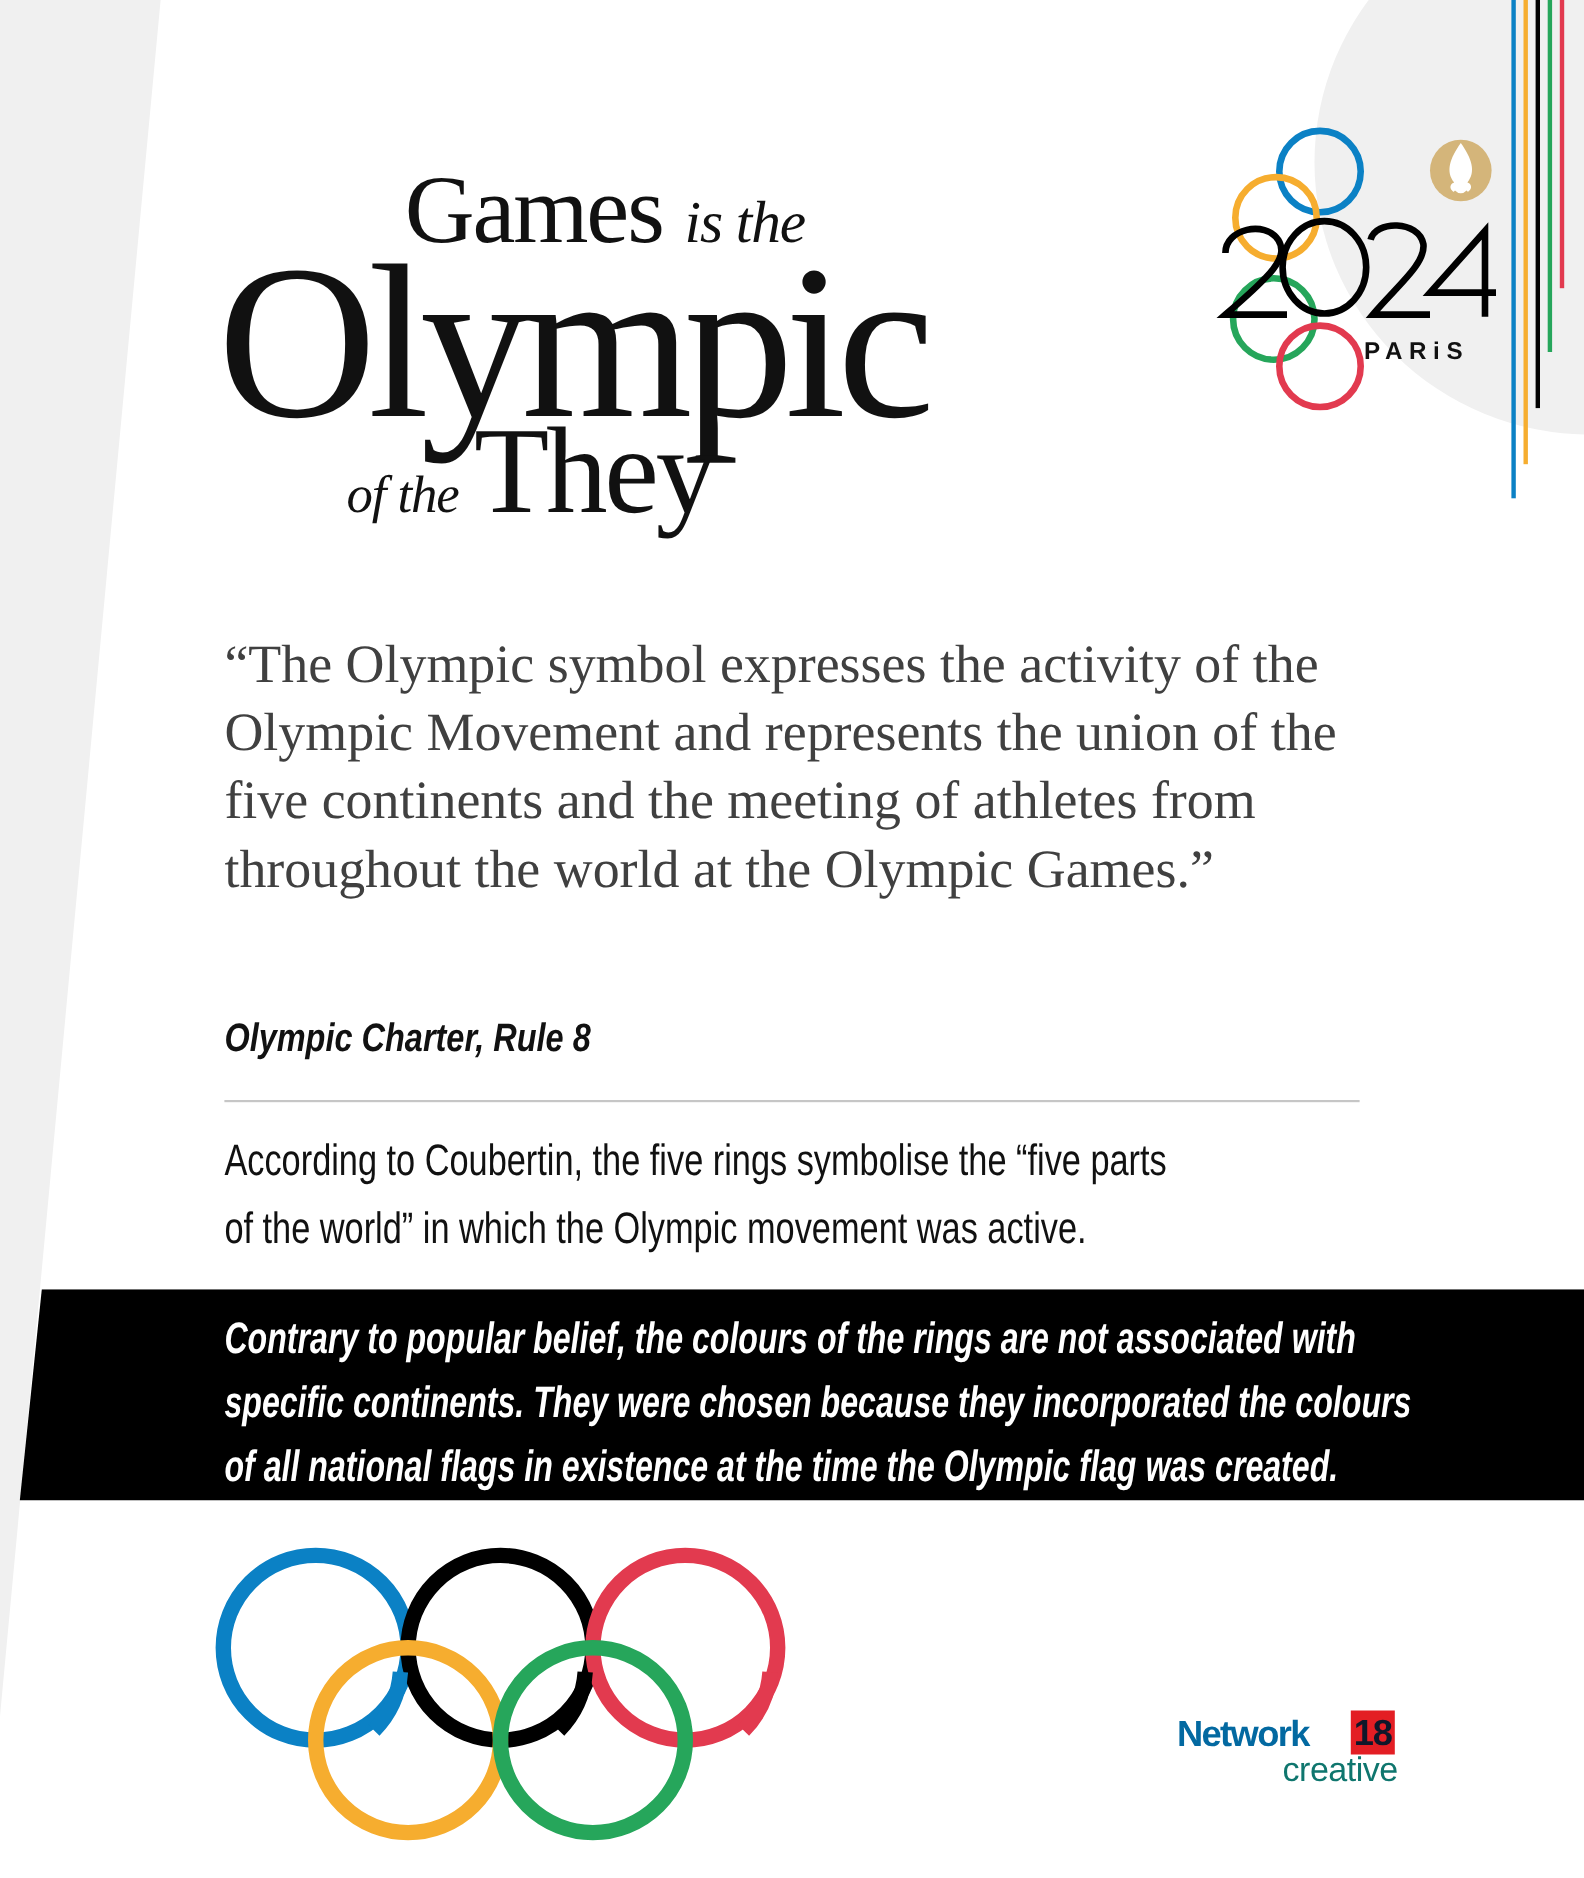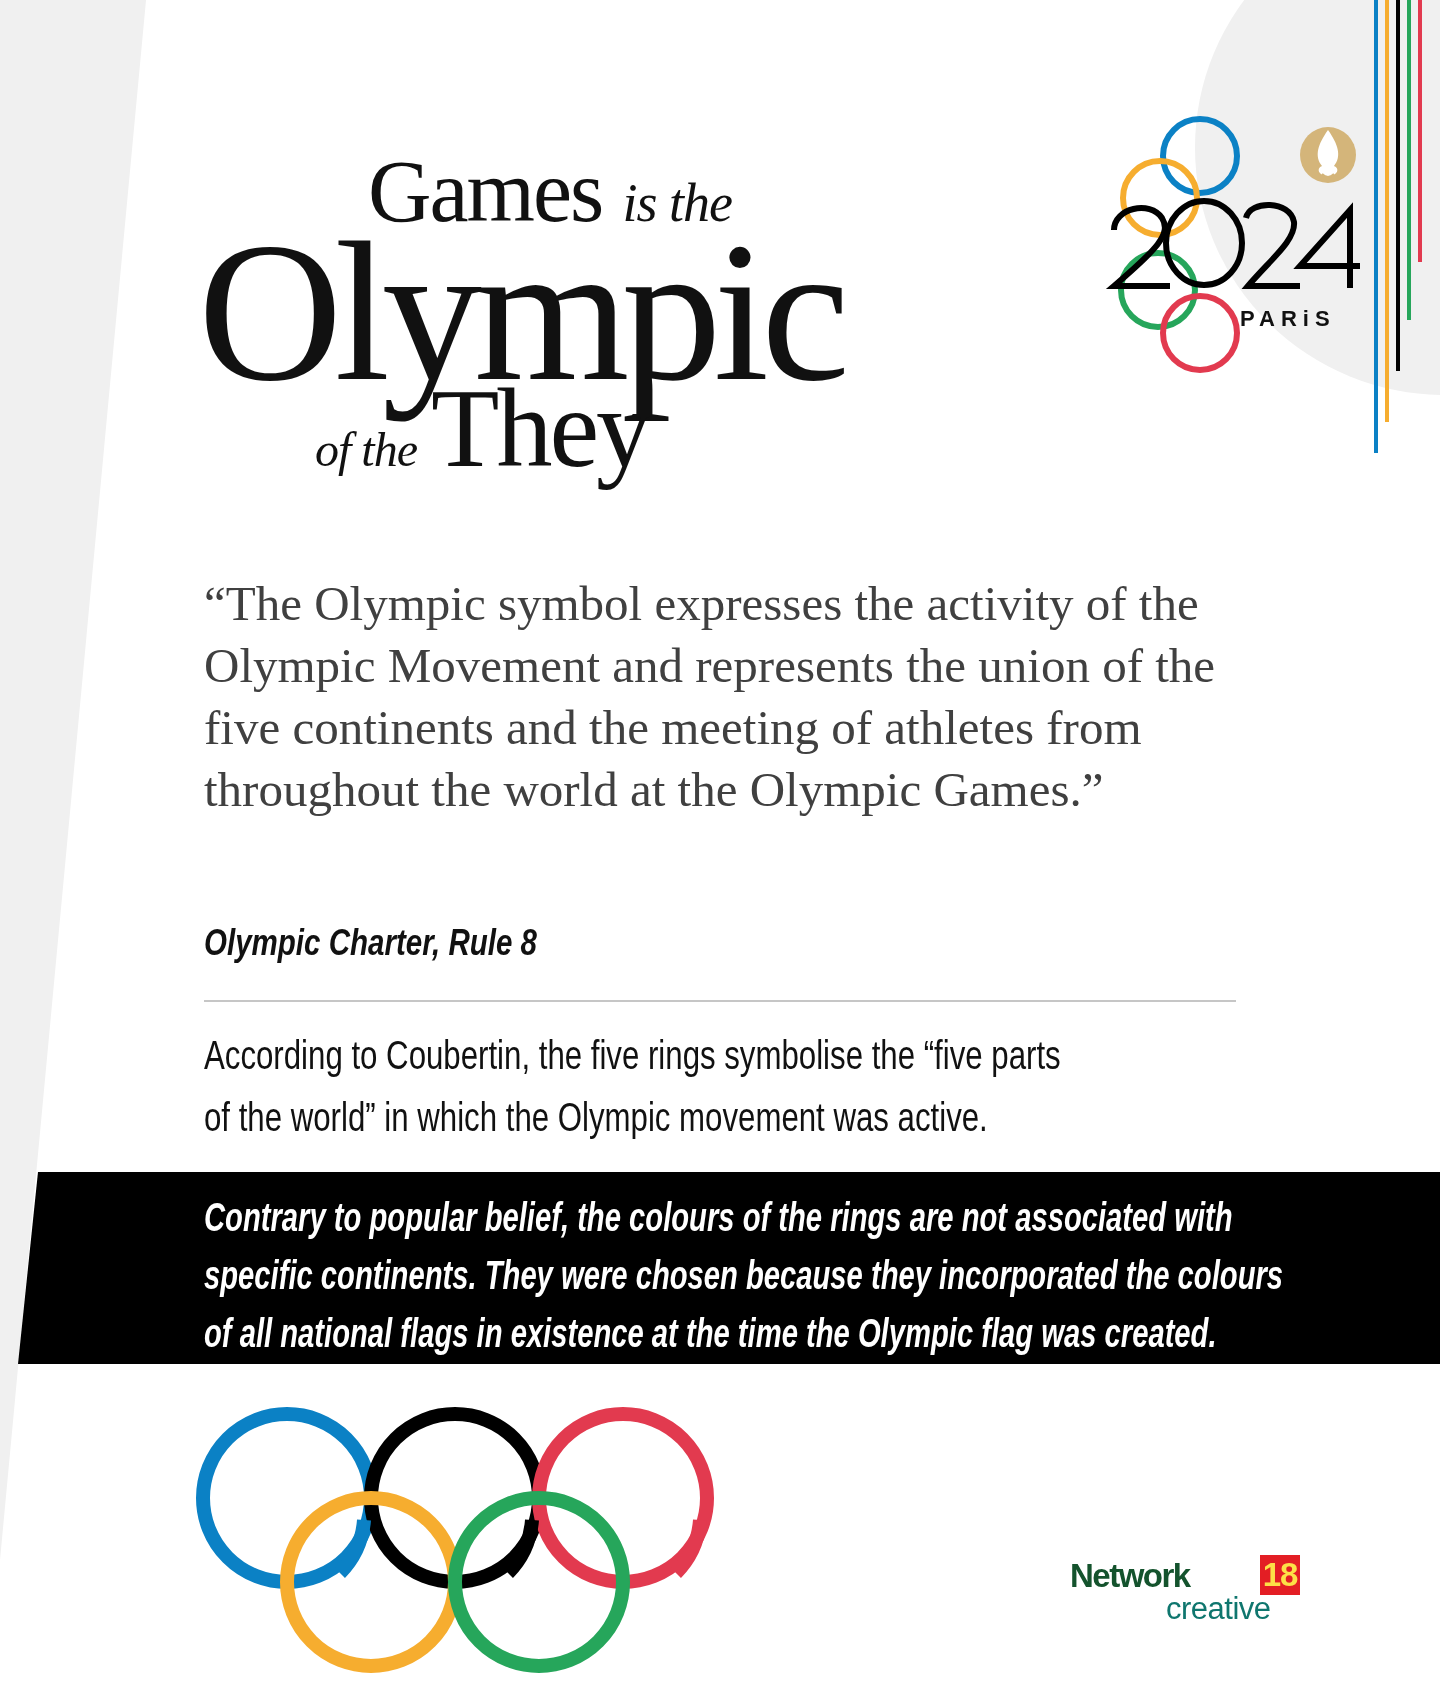--- a/index.html
+++ b/index.html
@@ -27,22 +27,22 @@
     #coubertin { left:204px; top:1024px; width:1100px; font-size:40px; line-height:62px; color:#111; transform:scaleX(0.78); transform-origin:left top; }
     #coubertin span { display:block; white-space:nowrap; }
 
     
     #band { left:0; top:1172px; width:1440px; height:192px; }
     #band-text { left:204px; top:1188px; font-size:40px; line-height:58px; color:#ffffff; font-weight:bold; font-style:italic; transform:scaleX(0.73); transform-origin:left top; }
     #band-text span { display:block; white-space:nowrap; }
 
     
     #n18 { left:1070px; top:1555px; width:200px; height:70px; }
-    #n18-word { position:absolute; left:0; top:2px; font-family:"Liberation Sans","DejaVu Sans",sans-serif; font-weight:bold; font-size:33px; letter-spacing:-1.5px; color:#14532d; }
-    #n18-badge { position:absolute; left:158px; top:0; width:40px; height:40px; background:#e31e24; color:#fde047; font-family:"Liberation Sans","DejaVu Sans",sans-serif; font-weight:bold; font-size:33px; line-height:40px; text-align:center; letter-spacing:-1px;margin-left:32px; }
+    #n18-word { position:absolute; left:0; top:2px; font-family:"Liberation Sans","DejaVu Sans",sans-serif; font-weight:bold; font-size:33px; letter-spacing:-1.5px; color:#0369a1; }
+    #n18-badge { position:absolute; left:158px; top:0; width:40px; height:40px; background:#e31e24; color:#0f172a; font-family:"Liberation Sans","DejaVu Sans",sans-serif; font-weight:bold; font-size:33px; line-height:40px; text-align:center; letter-spacing:-1px; }
     #n18-creative { position:absolute; left:96px; top:36px; font-family:"Liberation Sans","DejaVu Sans",sans-serif; font-weight:normal; font-size:31px; letter-spacing:-0.5px; color:#0f766e; }
   </style>
 </head>
 <body>
 
 <svg id="left-strip" class="abs" viewBox="0 0 1440 1707">
   <polygon points="0,0 146,0 0,1560" fill="#f0f0f0"></polygon>
 </svg>
 
 <div id="grey-circle" class="abs"></div>

